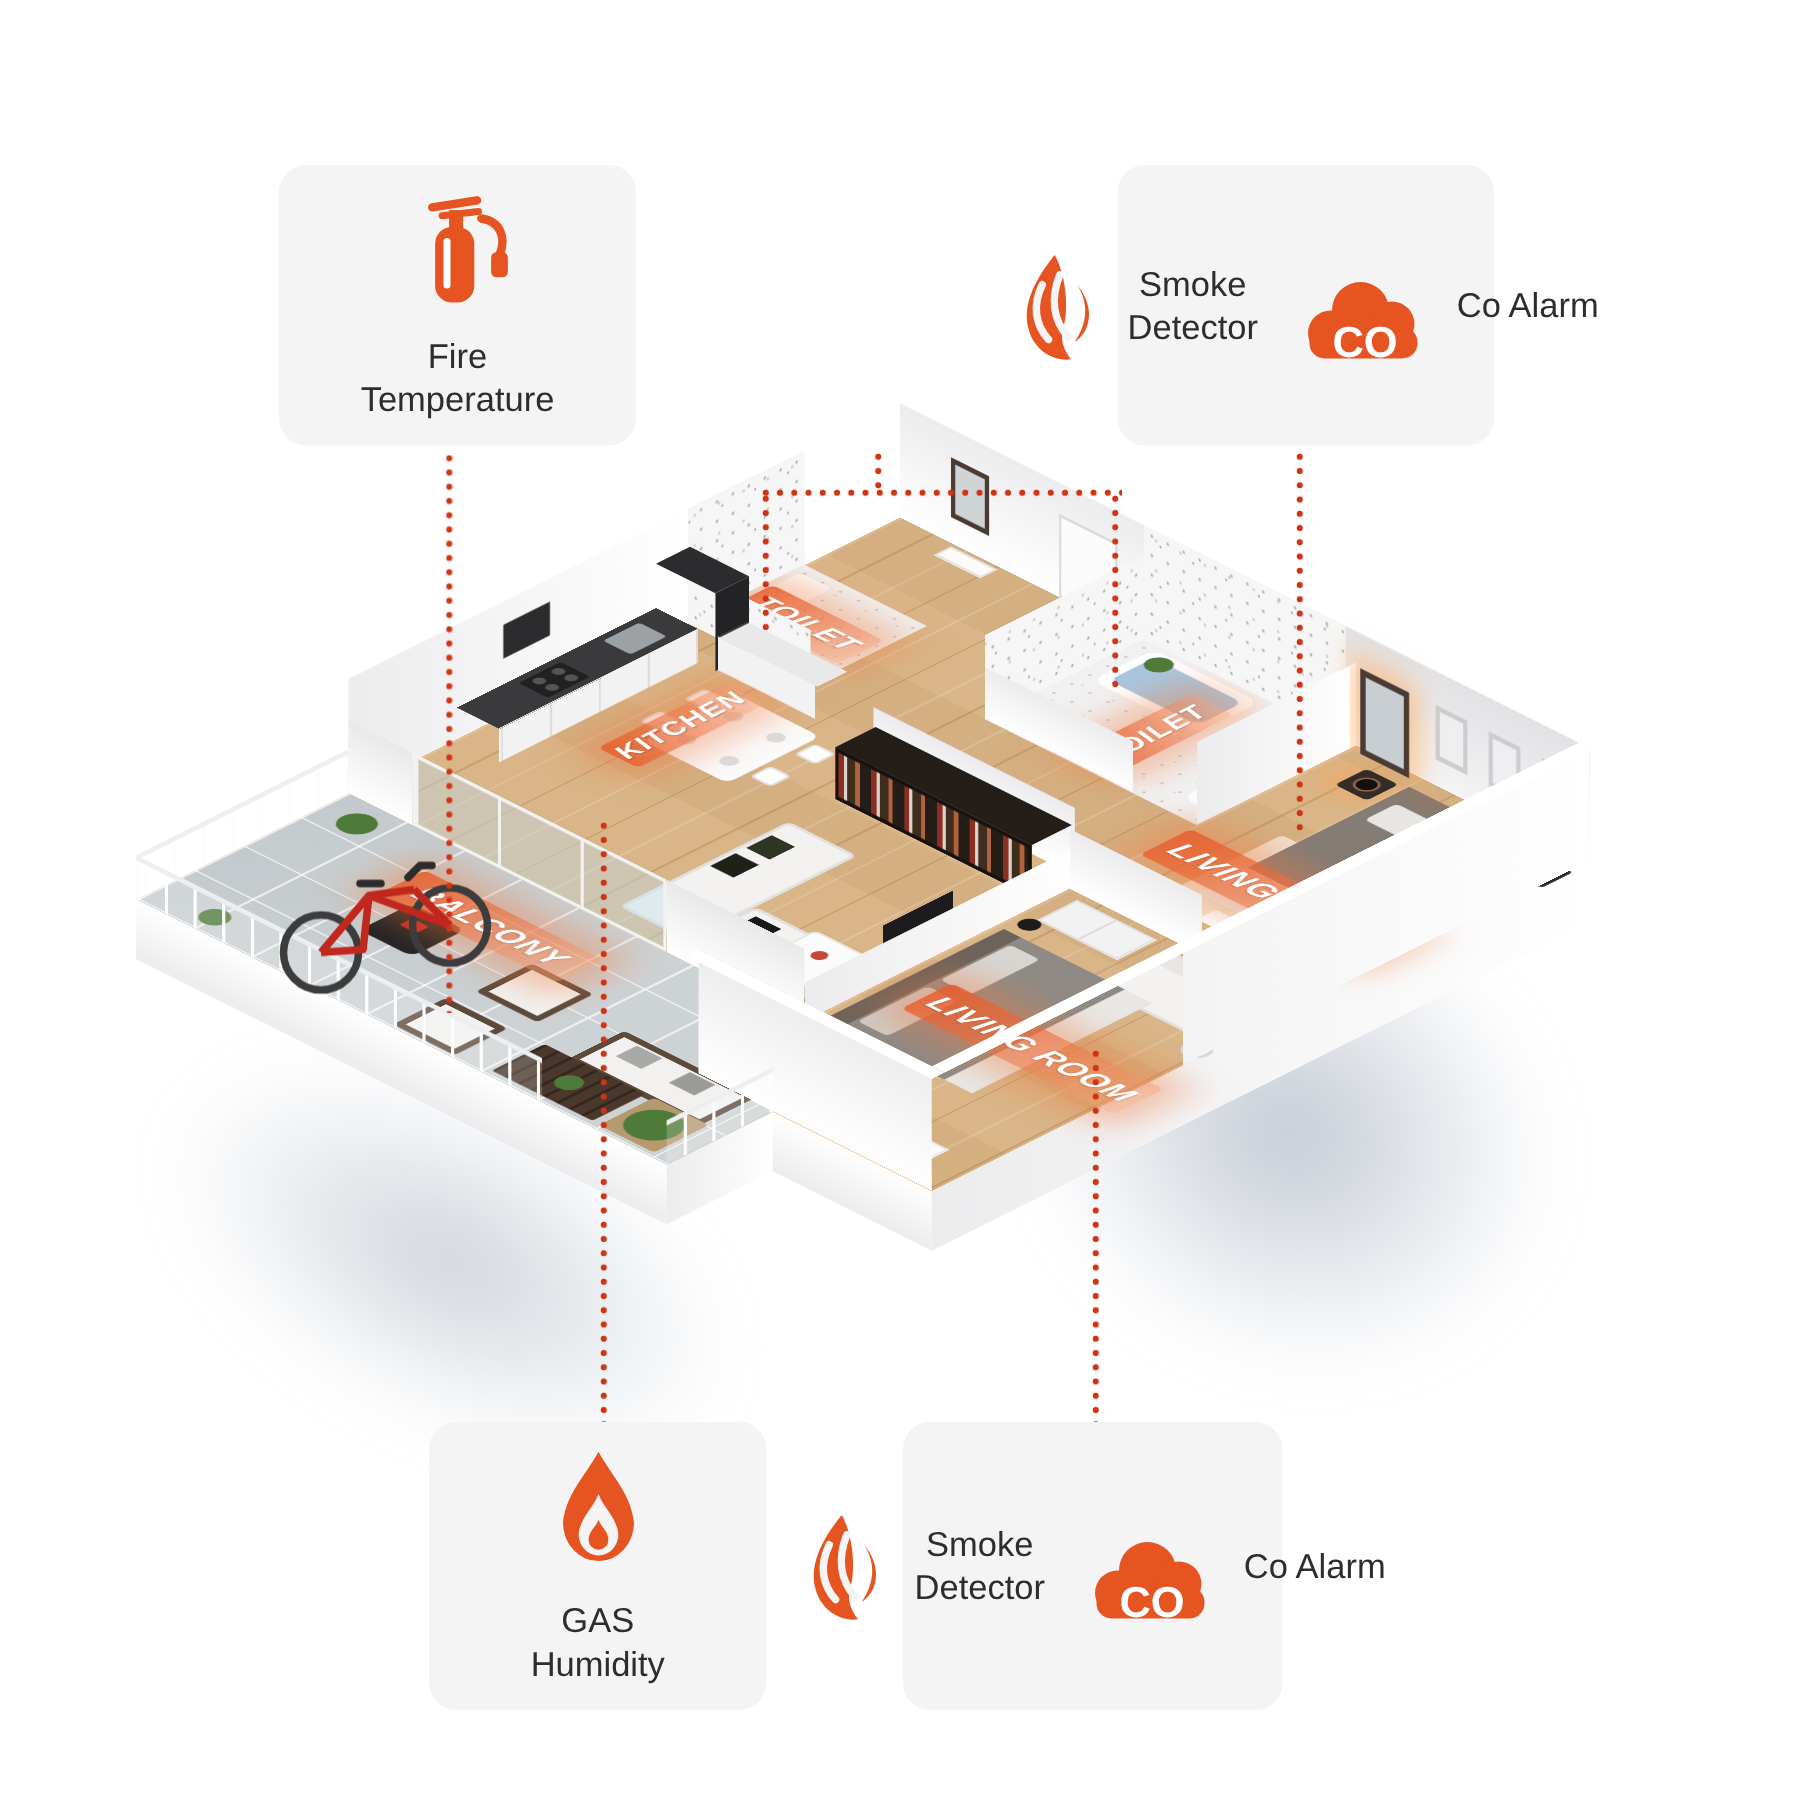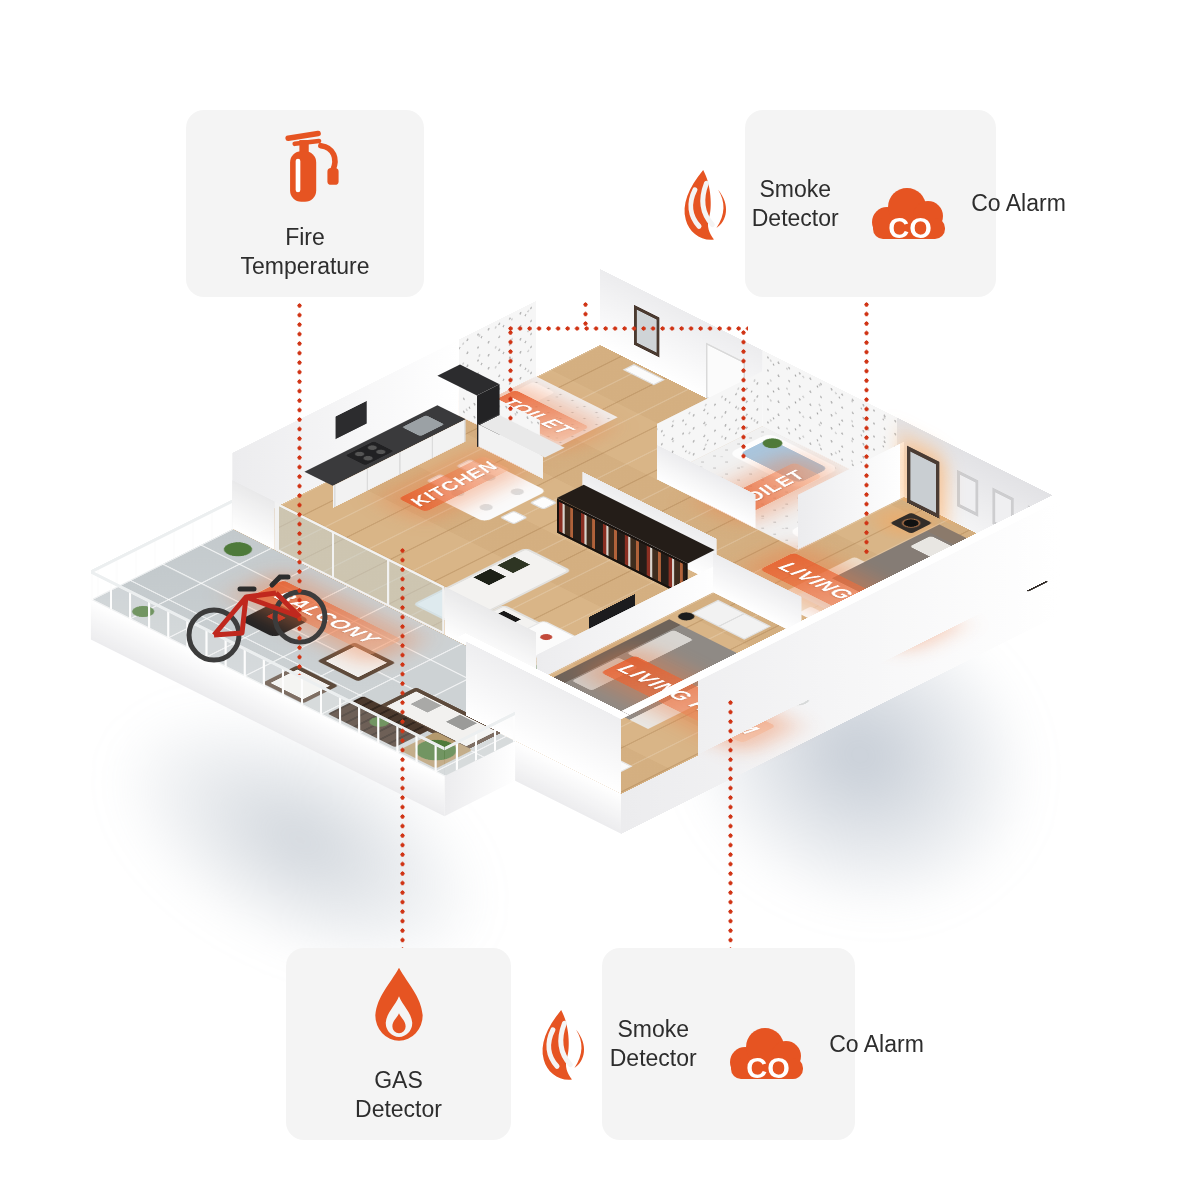--- a/index.html
+++ b/index.html
@@ -322,21 +322,21 @@
       </div>
     </div>
   </div>
 
   <div class="card" style="left:286px;top:948px;width:225px;height:192px">
     <svg width="80" height="90" viewBox="0 0 80 95">
       <path d="M40,4 C30,22 17,34 15,54 A25,27 0 0 0 65,54 C63,34 50,22 40,4 Z" fill="#e65422"></path>
       <path d="M40,34 C36,44 27,51 26,62 A14,15 0 0 0 54,62 C53,51 44,44 40,34 Z" fill="#f4f4f4"></path>
       <path d="M40,52 C38,57 33,60 33,66 A7,7 0 0 0 47,66 C47,60 42,57 40,52 Z" fill="#e65422"></path>
     </svg>
-    <div class="card-label" style="width:120px">GAS Detector</div>
+    <div class="card-label" style="width:120px">GAS Humidity</div>
   </div>
 
   <div class="card" style="left:602px;top:948px;width:253px;height:192px">
     <div class="duo">
       <div class="col">
         <div class="icon-area">
           <svg width="58" height="88" viewBox="0 0 70 95">
             <path d="M34,4 C16,26 8,46 13,64 C17,79 31,90 47,88 C41,80 38,72 41,62 C45,50 44,22 34,4 Z" fill="#e65422"></path>
             <path d="M24,28 C16,44 18,60 29,72" fill="none" stroke="#f4f4f4" stroke-width="6" stroke-linecap="round"></path>
             <path d="M38,20 C31,38 32,56 45,70" fill="none" stroke="#f4f4f4" stroke-width="6" stroke-linecap="round"></path>

